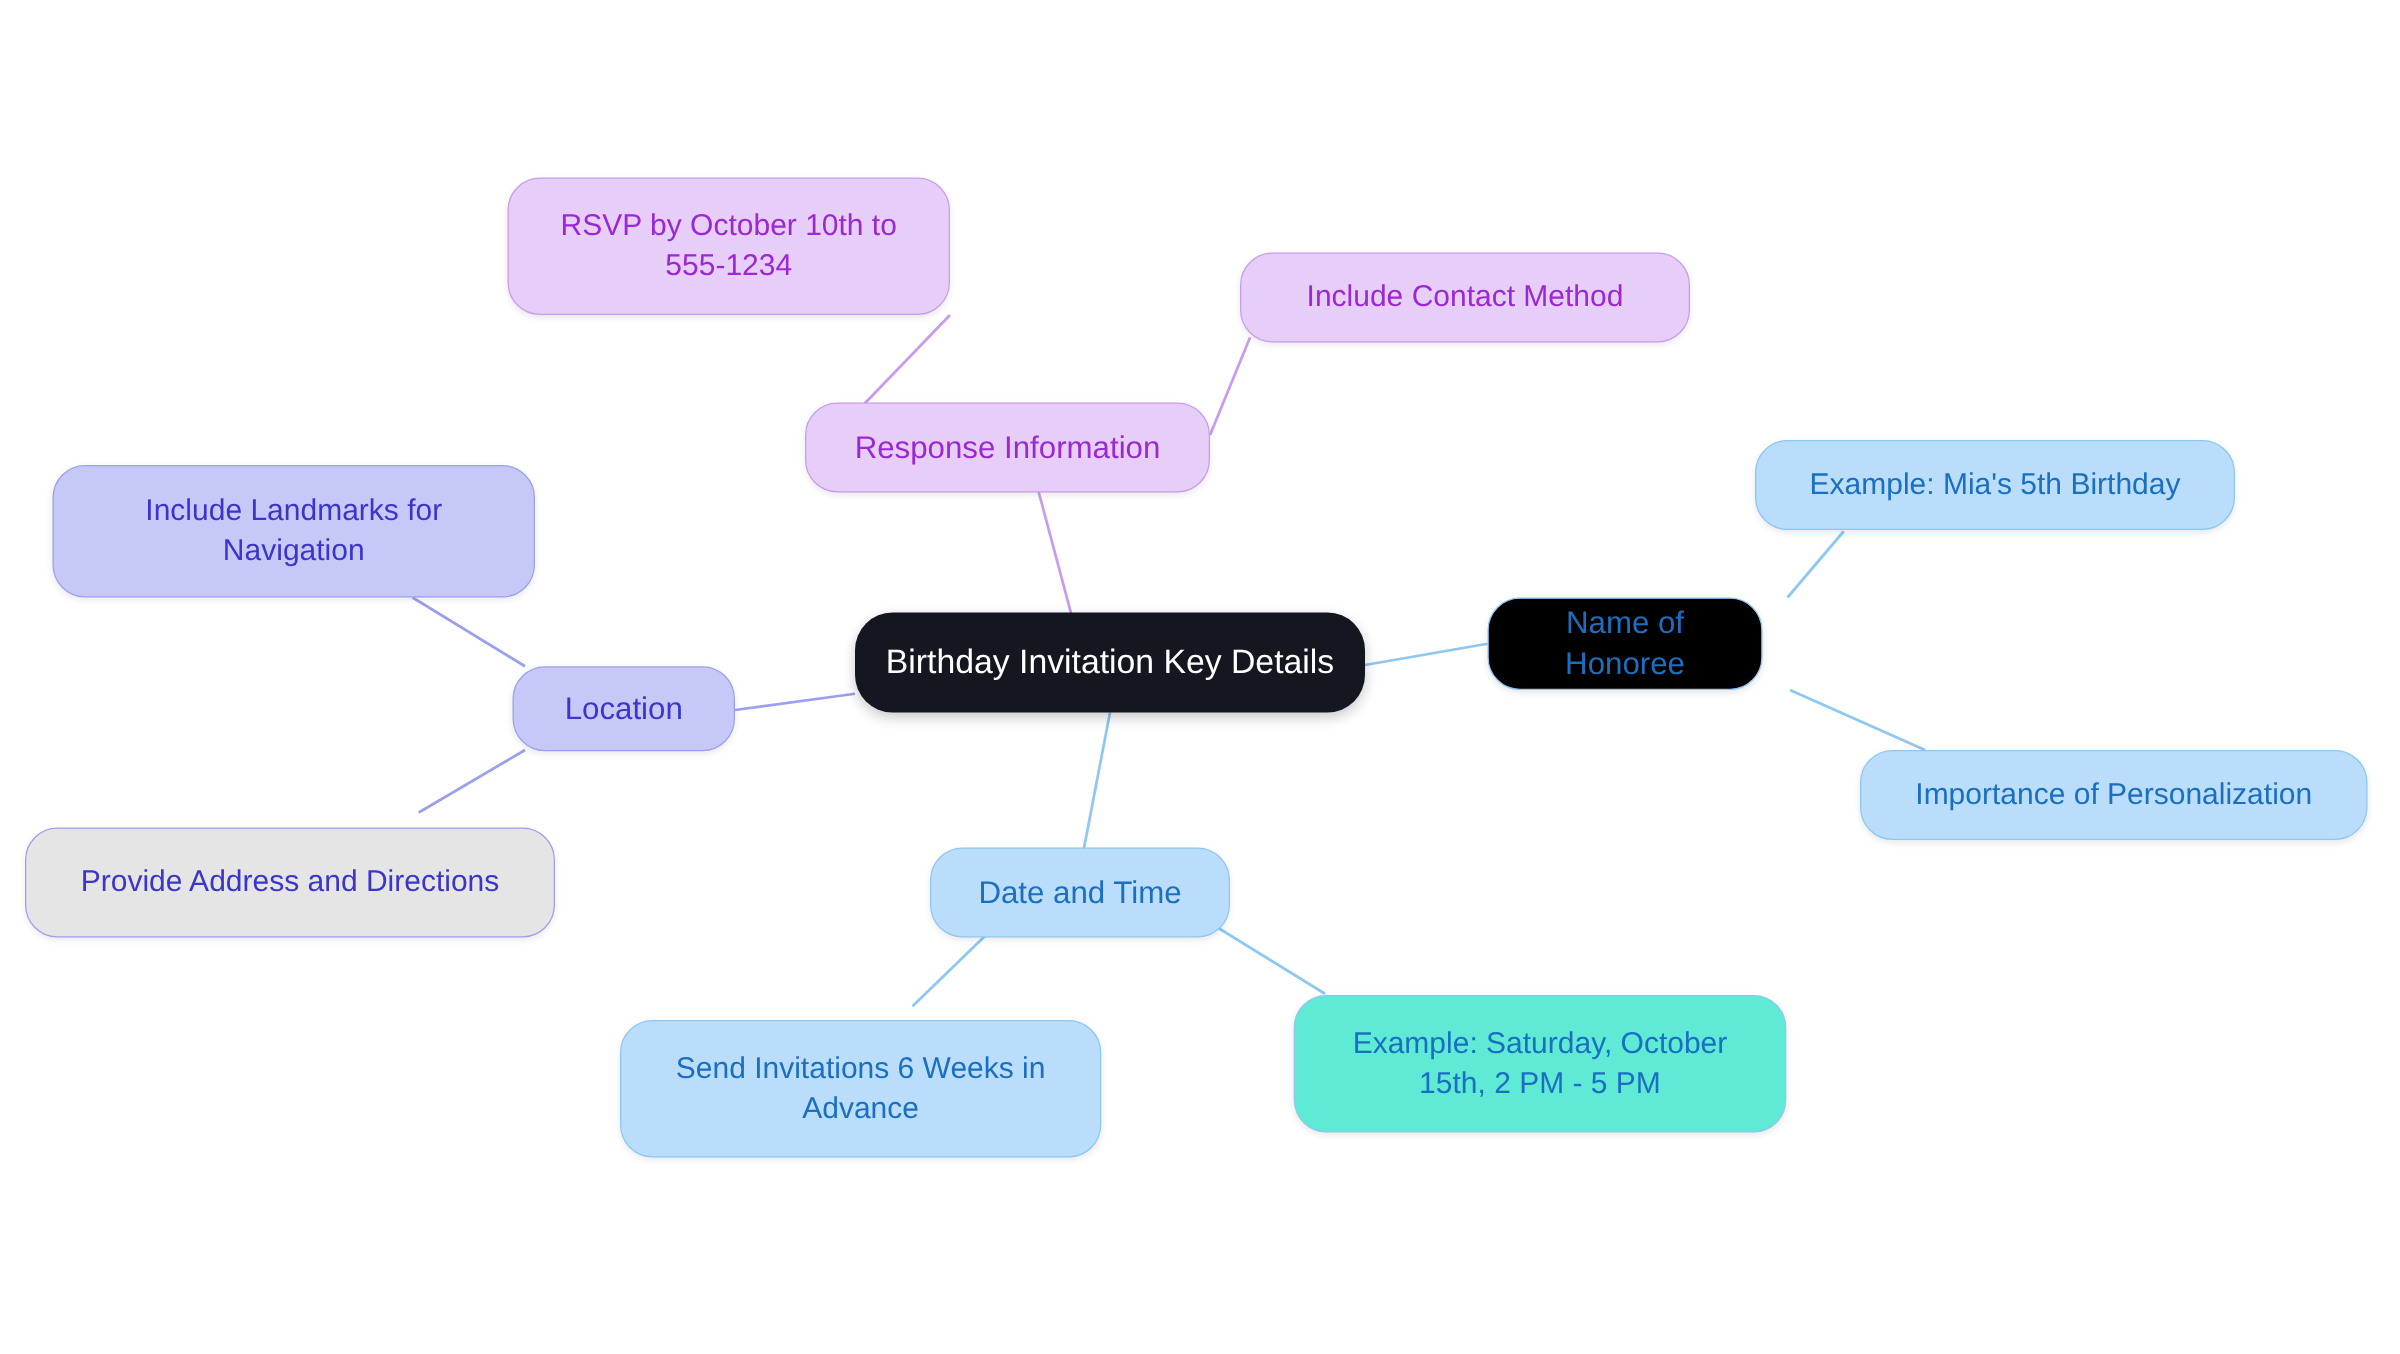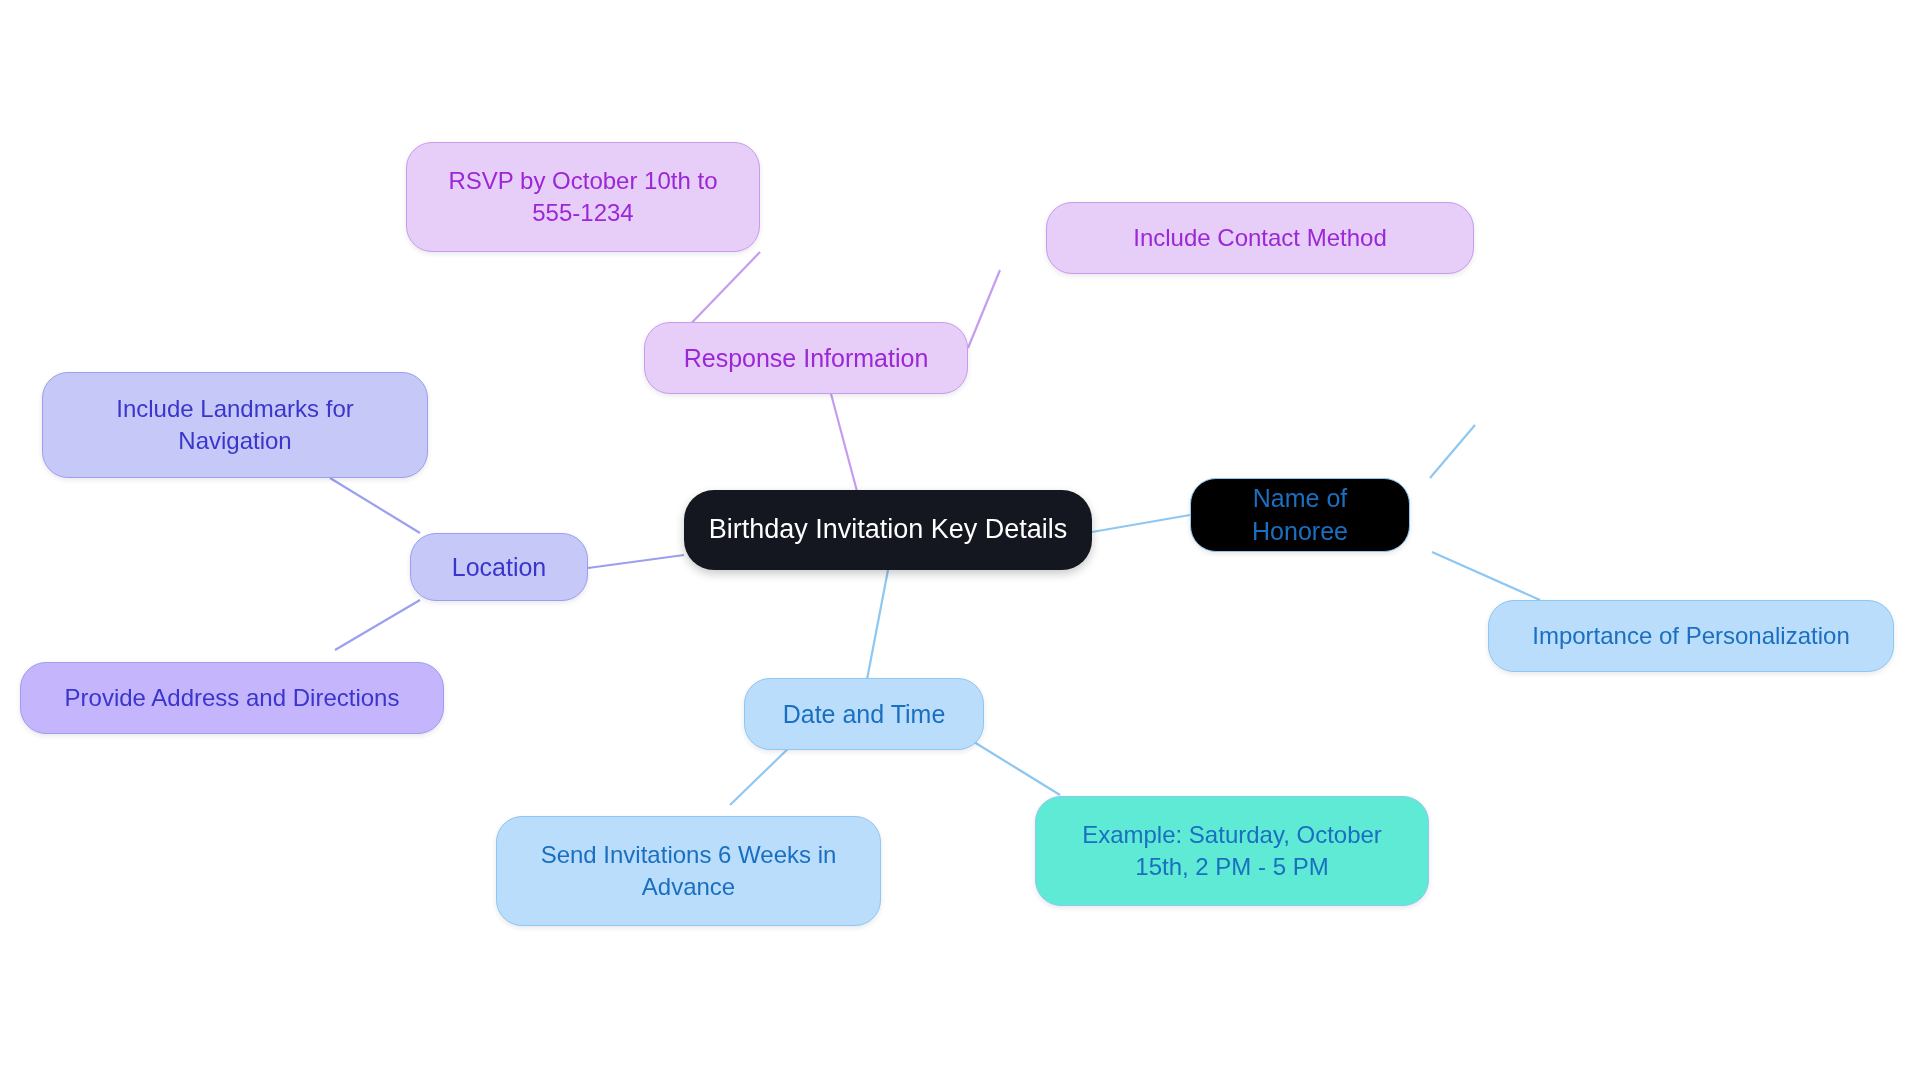--- a/index.html
+++ b/index.html
@@ -86,28 +86,31 @@
 
   <div class="node" style="left:644px; top:322px; width:324px; height:72px; background:#e6cef8; border-color:#c79cee; color:#9b27d6; font-size:25px;">
     <span class="node-label">Response Information</span>
   </div>
 
   <div class="node" style="left:406px; top:142px; width:354px; height:110px; background:#e6cef8; border-color:#c79cee; color:#9b27d6; font-size:24px;">
     <span class="node-label">RSVP by October 10th to
 555-1234</span>
   </div>
 
-  <div class="node" style="left:1046px; top:202px; width:428px; height:72px; background:#e6cef8; border-color:#c79cee; color:#9b27d6; font-size:24px;">
+  <div class="node" style="left:992px; top:202px; width:360px; height:72px; background:#e6cef8; border-color:#c79cee; color:#9b27d6; font-size:24px;">
     <span class="node-label">Include Contact Method</span>
   </div>
 
   <div class="node" style="left:1190px; top:478px; width:220px; height:74px; background:#000000; border-color:#8dc7f2; color:#1b6fc0; font-size:25px;">
     <span class="node-label">Name of Honoree</span>
   </div>
 
+  <div class="node" style="left:1404px; top:352px; width:384px; height:72px; background:#b9ddfb; border-color:#8dc7f2; color:#1b6fc0; font-size:24px;">
+    <span class="node-label">Example: Mia's 5th Birthday</span>
+  </div>
 
   <div class="node" style="left:1488px; top:600px; width:406px; height:72px; background:#b9ddfb; border-color:#8dc7f2; color:#1b6fc0; font-size:24px;">
     <span class="node-label">Importance of Personalization</span>
   </div>
 
   <div class="node" style="left:744px; top:678px; width:240px; height:72px; background:#b9ddfb; border-color:#8dc7f2; color:#1b6fc0; font-size:25px;">
     <span class="node-label">Date and Time</span>
   </div>
 
   <div class="node" style="left:480px; top:816px; width:385px; height:110px; background:#b9ddfb; border-color:#8dc7f2; color:#1b6fc0; font-size:24px;margin-left:16px;">
@@ -122,17 +125,17 @@
 
   <div class="node" style="left:410px; top:533px; width:178px; height:68px; background:#c6c9f7; border-color:#9b9ff0; color:#3a35cc; font-size:25px;">
     <span class="node-label">Location</span>
   </div>
 
   <div class="node" style="left:42px; top:372px; width:386px; height:106px; background:#c6c9f7; border-color:#9b9ff0; color:#3a35cc; font-size:24px;">
     <span class="node-label">Include Landmarks for
 Navigation</span>
   </div>
 
-  <div class="node" style="left:20px; top:662px; width:424px; height:72px; background:#c4b5fd; border-color:#9b9ff0; color:#3a35cc; font-size:24px;">
+  <div class="node" style="left:20px; top:662px; width:424px; height:88px; background:#e5e5e5; border-color:#9b9ff0; color:#3a35cc; font-size:24px;">
     <span class="node-label">Provide Address and Directions</span>
   </div>
 
 </div>
 
 </body></html>

